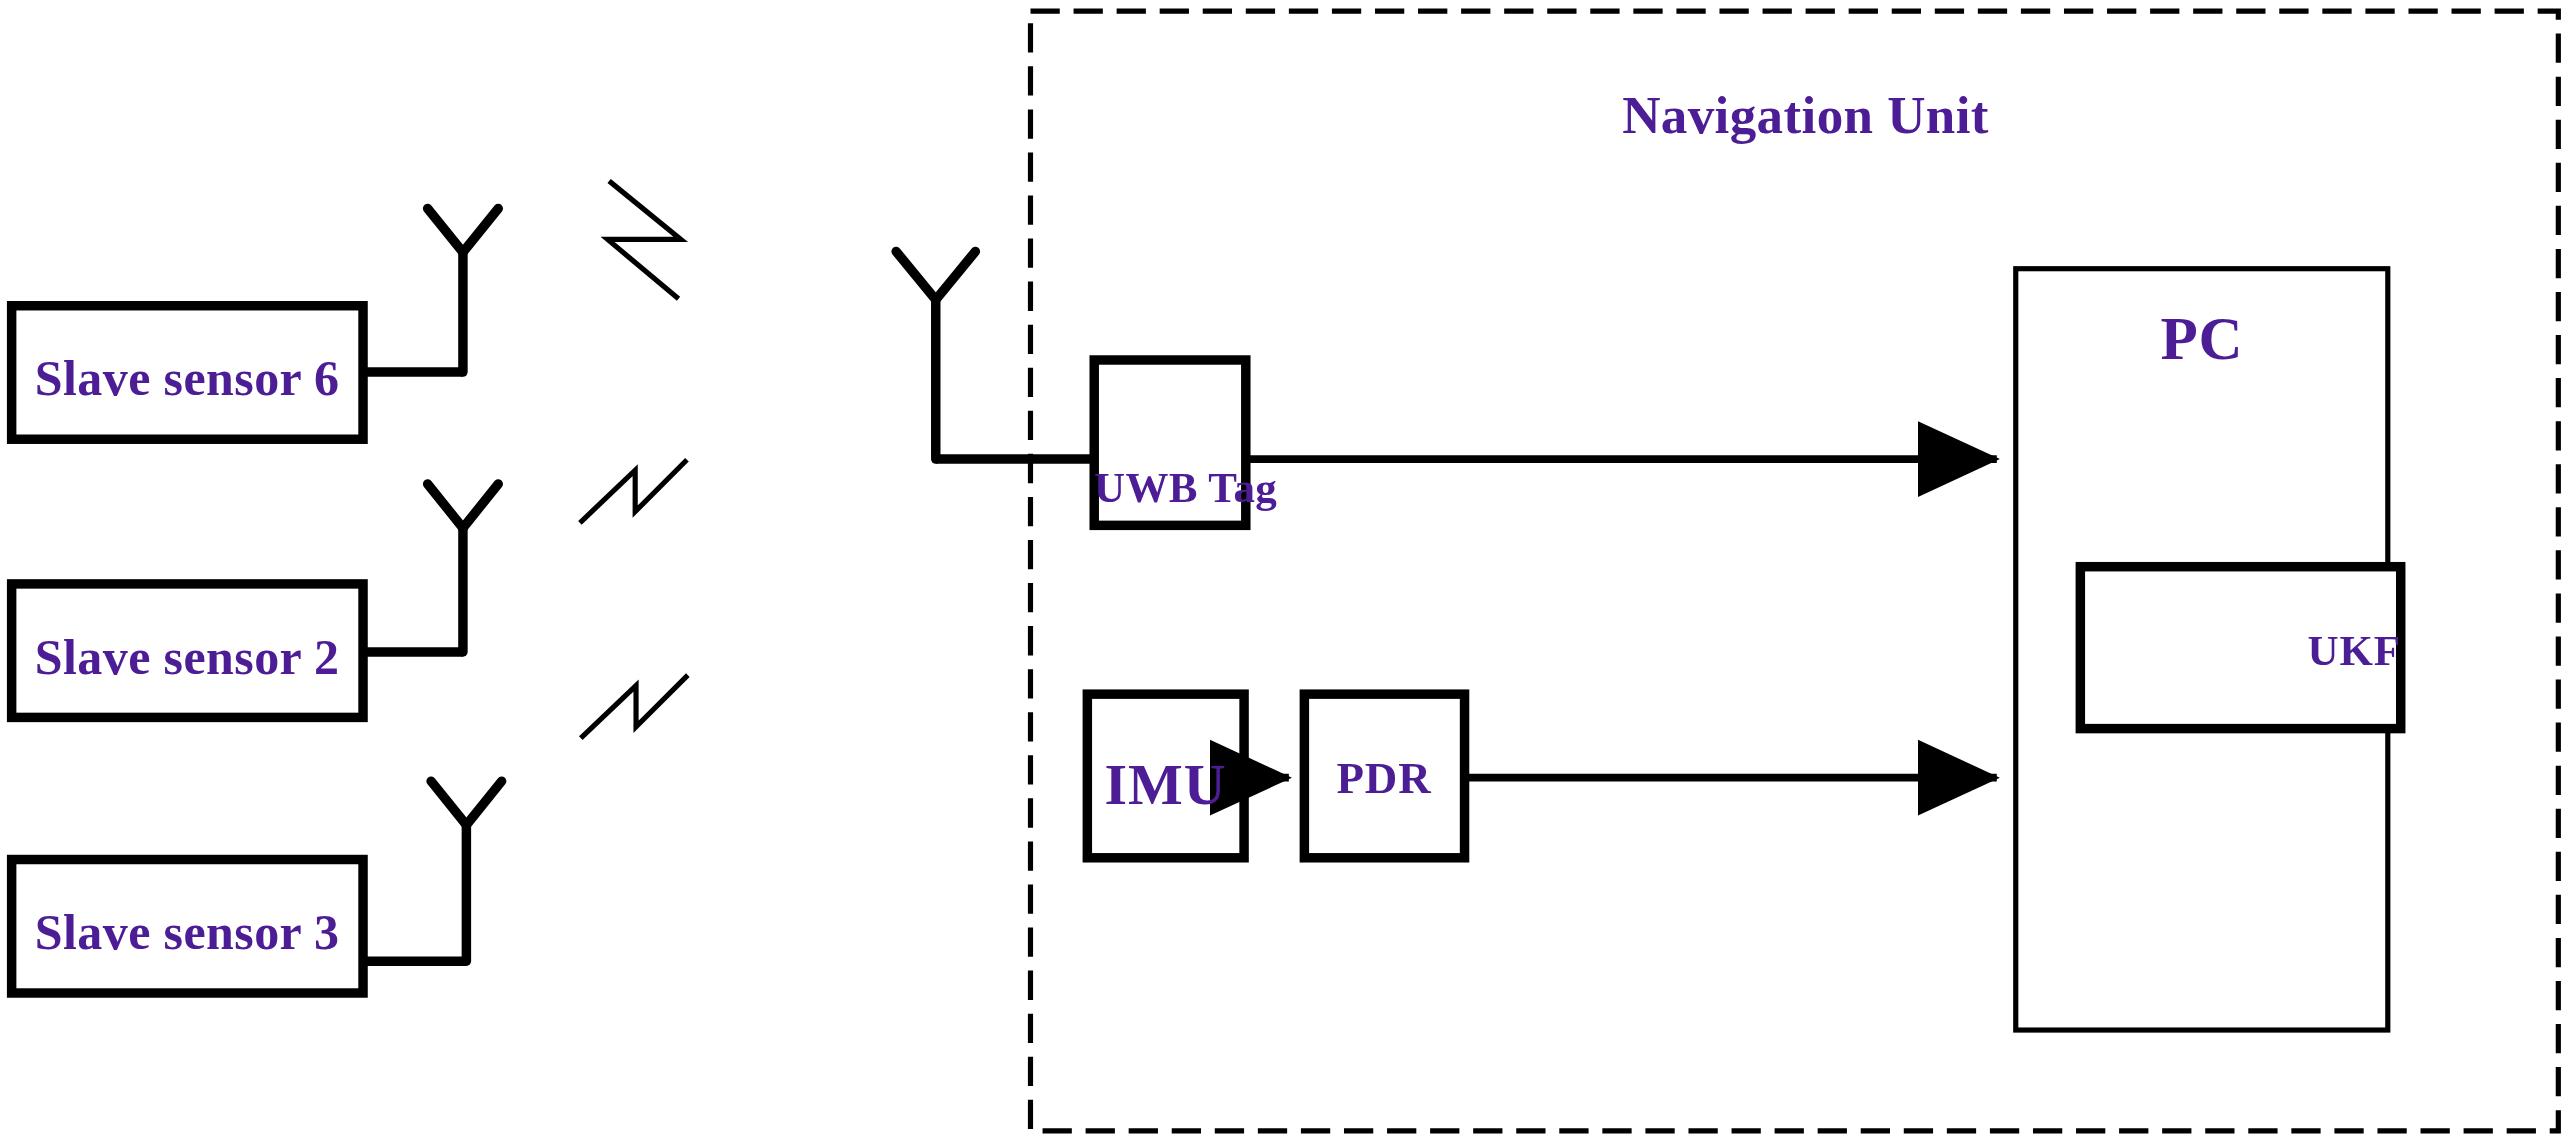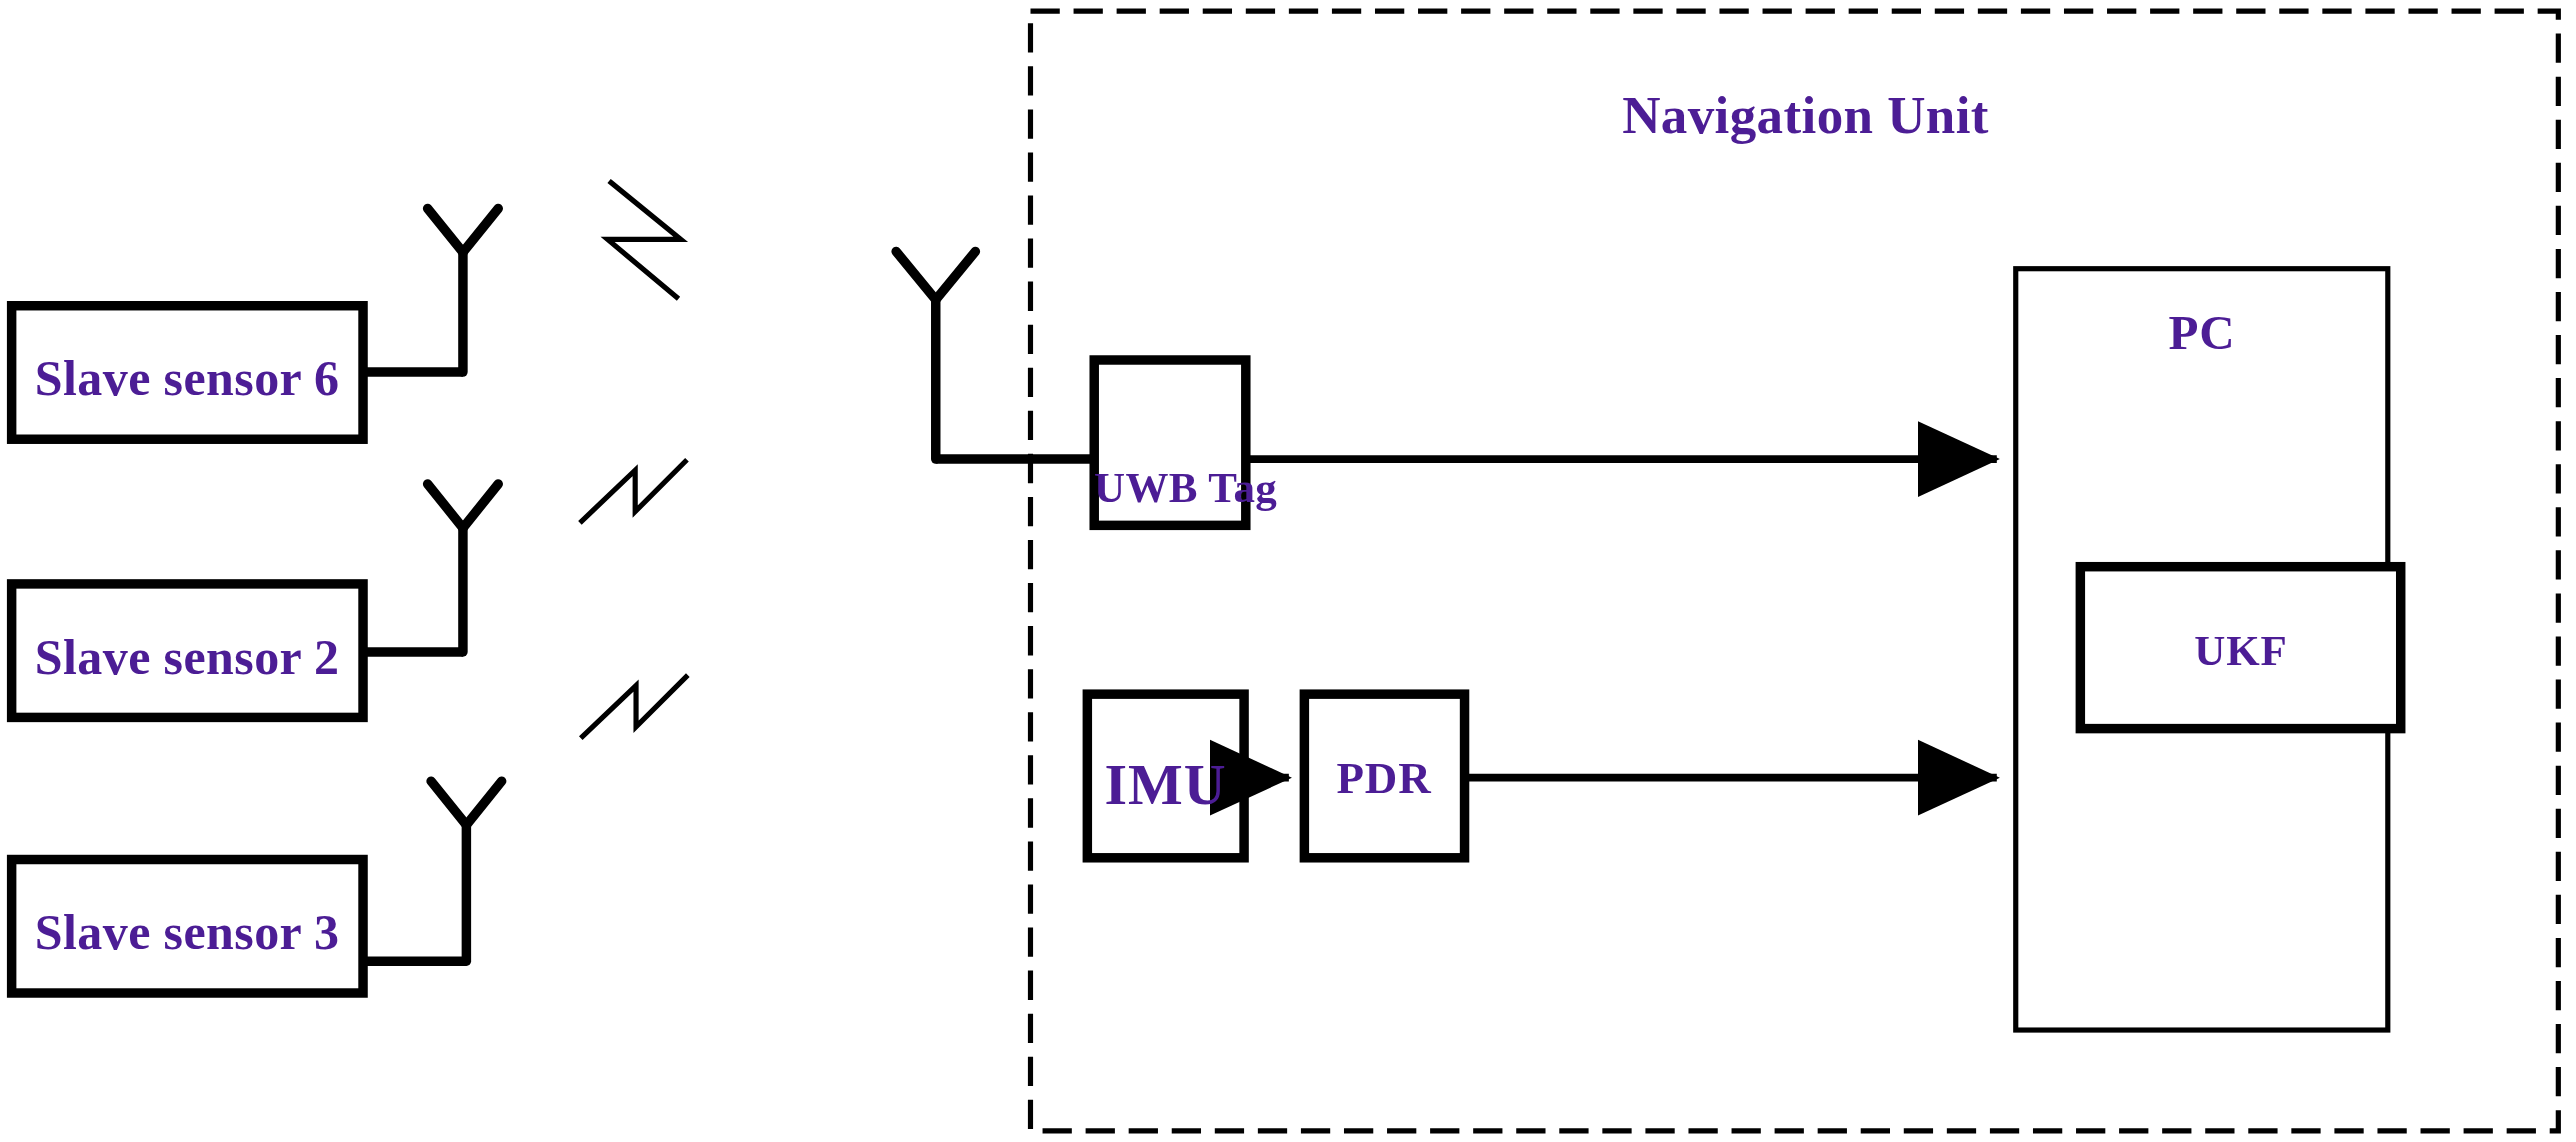--- a/index.html
+++ b/index.html
@@ -28,21 +28,21 @@
     font-weight: bold;
     font-family: "Liberation Serif", "DejaVu Serif", serif;
     white-space: nowrap;
     text-align: center;
     line-height: 1;
     user-select: none;
   }
   .t-sensor  { font-size: 50px; letter-spacing: 0.4px; }
   .t-navunit { font-size: 53px; letter-spacing: 0.4px; }
   .t-uwb     { font-size: 43px; letter-spacing: 0.4px; margin-top: 44px; }
-  .t-pc      { font-size: 49px; letter-spacing: 0.9px; }
+  .t-pc      { font-size: 61px; letter-spacing: 0.9px; }
   .t-ukf     { font-size: 43px; letter-spacing: 0.9px; }
   .t-imu     { font-size: 58px; letter-spacing: 0.9px; }
   .t-pdr     { font-size: 45px; letter-spacing: 0.9px; }
 </style>
 </head>
 <body>
 
 <div id="canvas">
 
   <svg id="diagram" viewBox="0 0 2990 1326">
@@ -118,16 +118,16 @@
   <div class="blk-text t-navunit" style="left:1577px; top:89px; width:457px;">Navigation Unit</div>
 
   <div class="blk-text t-uwb" style="left:1094px; top:422px; width:152px;">UWB Tag</div>
 
   <div class="blk-text t-imu" style="left:1087px; top:756px; width:157px;">IMU</div>
 
   <div class="blk-text t-pdr" style="left:1304px; top:756px; width:160px;">PDR</div>
 
   <div class="blk-text t-pc" style="left:2016px; top:308px; width:372px;">PC</div>
 
-  <div class="blk-text t-ukf" style="left:2081px; top:629px; width:320px;">UKF</div>
+  <div class="blk-text t-ukf" style="left:2081px; top:629px; width:320px;text-align:right;">UKF</div>
 
 </div>
 
 
 </body></html>

